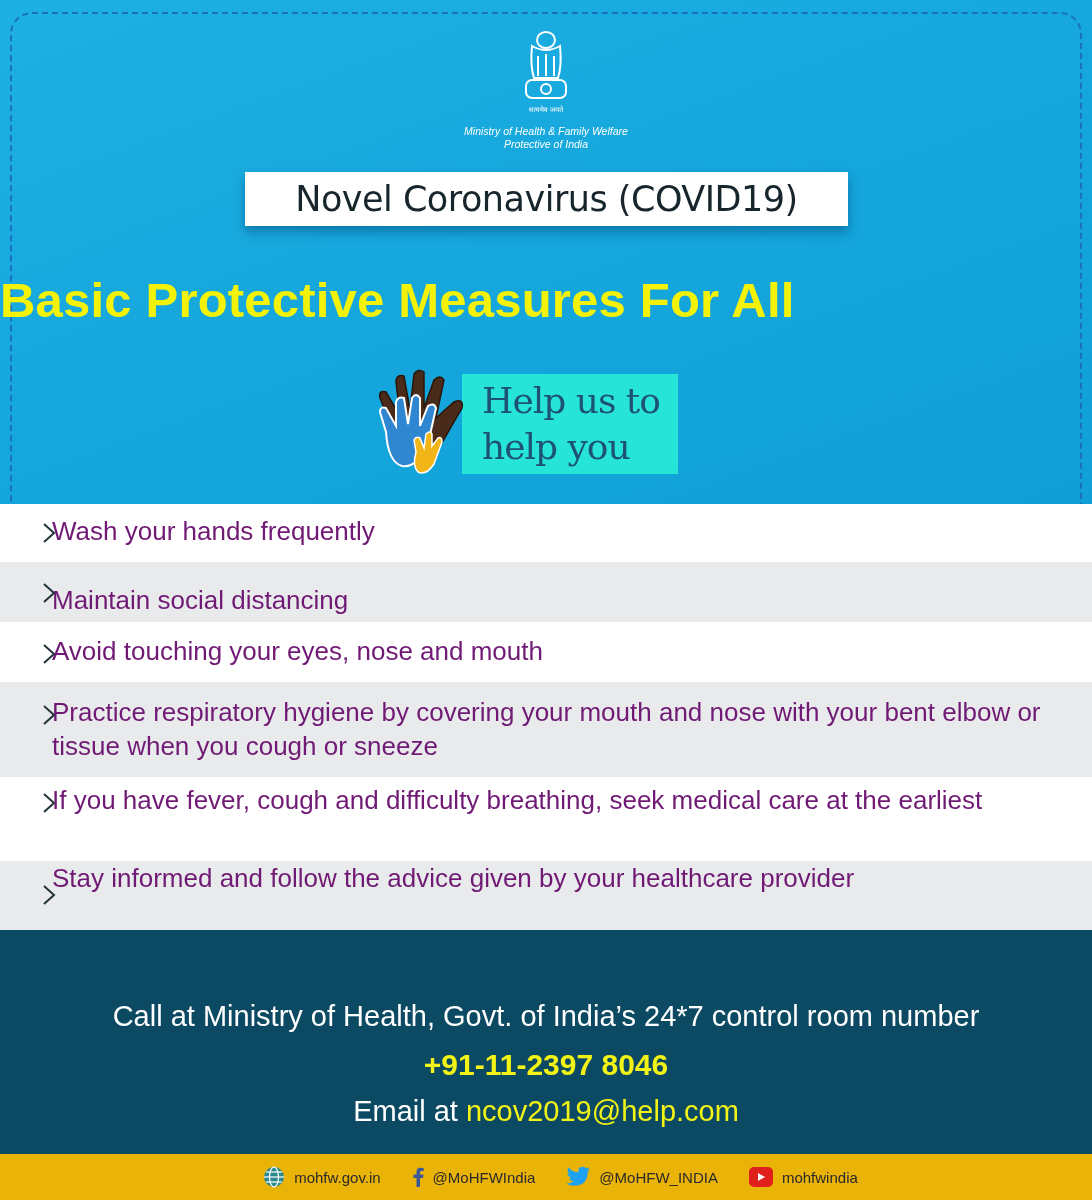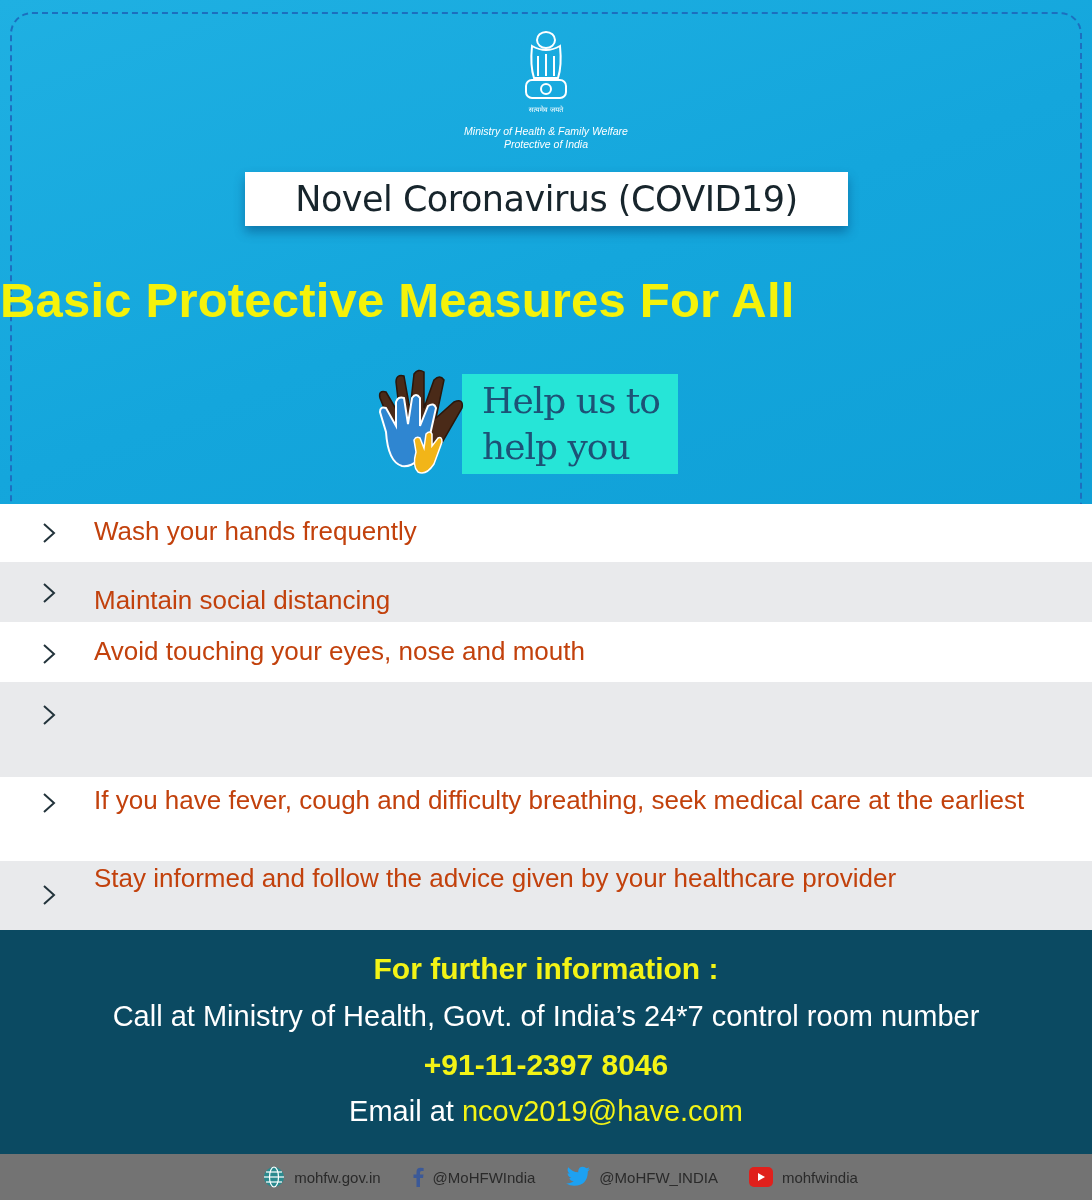--- a/index.html
+++ b/index.html
@@ -44,35 +44,35 @@
     font-family:"DejaVu Serif", serif; font-size:36px; line-height:46px; letter-spacing:-1px;
   }
   .hands { position:absolute; left:0; top:0; width:110px; height:112px; }
 
   .list { position:absolute; left:0; top:504px; width:1092px; }
   .row { position:relative; display:flex; align-items:flex-start; width:1092px; }
   .row.white { background:#ffffff; }
   .row.grey { background:#e9eaec; }
   .row .chev { position:absolute; left:40px; width:18px; height:22px; }
   .row .txt {
-    margin-left:94px; color:#c2410c; font-size:26px; line-height:34px; padding-right:20px;
+    margin-left:52px; color:#701a75; font-size:26px; line-height:34px; padding-right:20px;
   }
 
   .info {
     position:absolute; left:0; top:930px; width:1092px; height:224px; background:#0b4a62;
     text-align:center;
   }
   .info .t1 { position:absolute; top:22px; width:100%; color:#f3f316; font-weight:bold; font-size:30px; }
   .info .t2 { position:absolute; top:70px; width:100%; color:#ffffff; font-size:29px; }
   .info .t3 { position:absolute; top:118px; width:100%; color:#f3f316; font-weight:bold; font-size:30px; }
   .info .t4 { position:absolute; top:165px; width:100%; color:#ffffff; font-size:29px; }
   .info .t4 .em { color:#f3f316; }
 
   .footer {
-    position:absolute; left:0; top:1154px; width:1092px; height:46px; background:#737373;
+    position:absolute; left:0; top:1154px; width:1092px; height:46px; background:#eab308;
     display:flex; align-items:center; justify-content:center; gap:30px;padding-left:28px;
   }
   .soc { display:flex; align-items:center; gap:8px; font-size:15px; color:#2a2a2a; }
   .soc svg { display:block; }
 </style>
 </head>
 <body>
 
 <div class="header">
   <div class="dash-frame"></div>
@@ -127,41 +127,41 @@
   <div class="row white" style="height:60px;padding-top:12px;">
     <svg class="chev" style="top:21px" viewBox="0 0 18 22">
         <path d="M4 2 L14 11 L4 20" fill="none" stroke="#22333b" stroke-width="2"></path>
       </svg>
     <div class="txt">Avoid touching your eyes, nose and mouth</div>
   </div>
   <div class="row grey" style="height:95px;padding-top:13px;">
     <svg class="chev" style="top:22px" viewBox="0 0 18 22">
         <path d="M4 2 L14 11 L4 20" fill="none" stroke="#22333b" stroke-width="2"></path>
       </svg>
+    <div class="txt">Practice respiratory hygiene by covering your mouth and nose with your bent elbow or tissue when you cough or sneeze</div>
   </div>
   <div class="row white" style="height:84px;padding-top:6px;">
     <svg class="chev" style="top:15px" viewBox="0 0 18 22">
         <path d="M4 2 L14 11 L4 20" fill="none" stroke="#22333b" stroke-width="2"></path>
       </svg>
     <div class="txt">If you have fever, cough and difficulty breathing, seek medical care at the earliest</div>
   </div>
   <div class="row grey" style="height:69px;">
     <svg class="chev" style="top:23px" viewBox="0 0 18 22">
         <path d="M4 2 L14 11 L4 20" fill="none" stroke="#22333b" stroke-width="2"></path>
       </svg>
     <div class="txt">Stay informed and follow the advice given by your healthcare provider</div>
   </div>
 </div>
 
 <div class="info">
-  <div class="t1">For further information :</div>
   <div class="t2">Call at Ministry of Health, Govt. of India’s  24*7 control room number</div>
   <div class="t3">+91-11-2397 8046</div>
   <div class="t4">
-    <span>Email at </span><span class="em">ncov2019@have.com</span>
+    <span>Email at </span><span class="em">ncov2019@help.com</span>
   </div>
 </div>
 
 <div class="footer">
   <div class="soc">
     <svg width="24" height="24" viewBox="0 0 24 24">
       <circle cx="12" cy="12" r="10" fill="#2a8a8e"></circle>
       <g fill="none" stroke="#ffffff" stroke-width="1.2">
         <ellipse cx="12" cy="12" rx="4.5" ry="10"></ellipse>
         <line x1="2" y1="12" x2="22" y2="12"></line>

